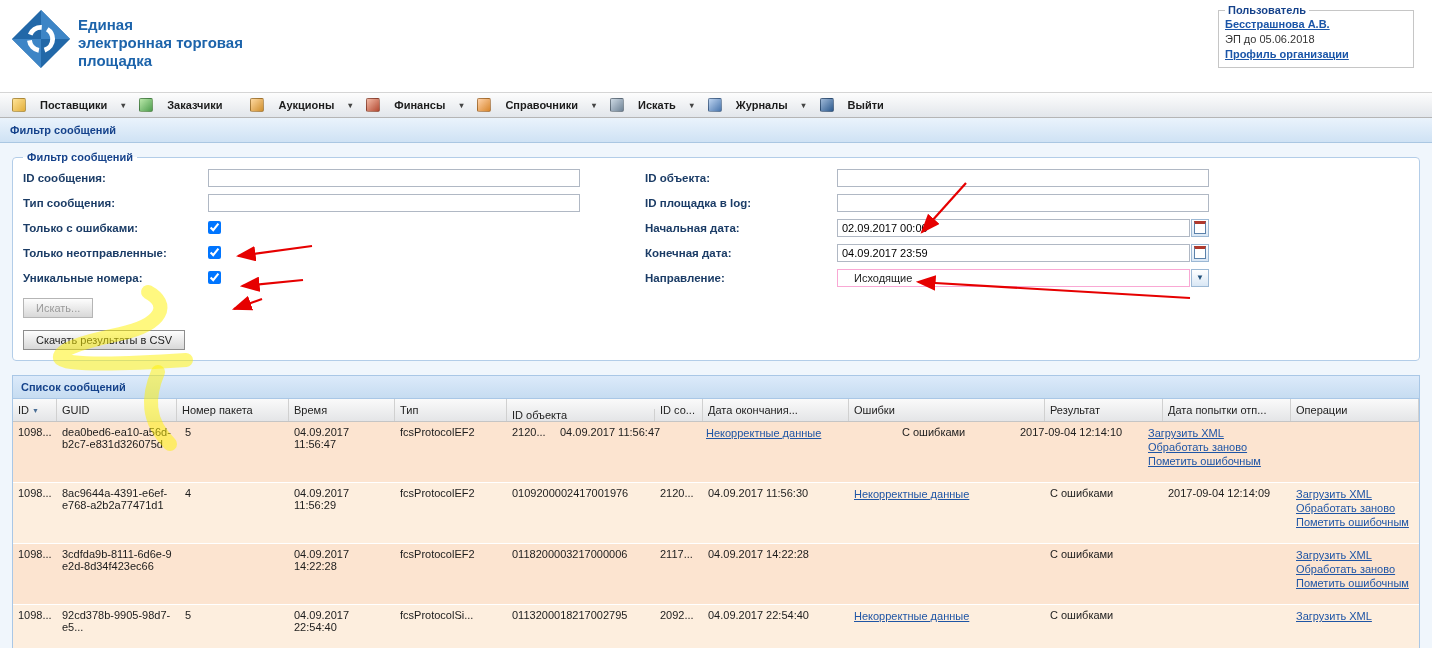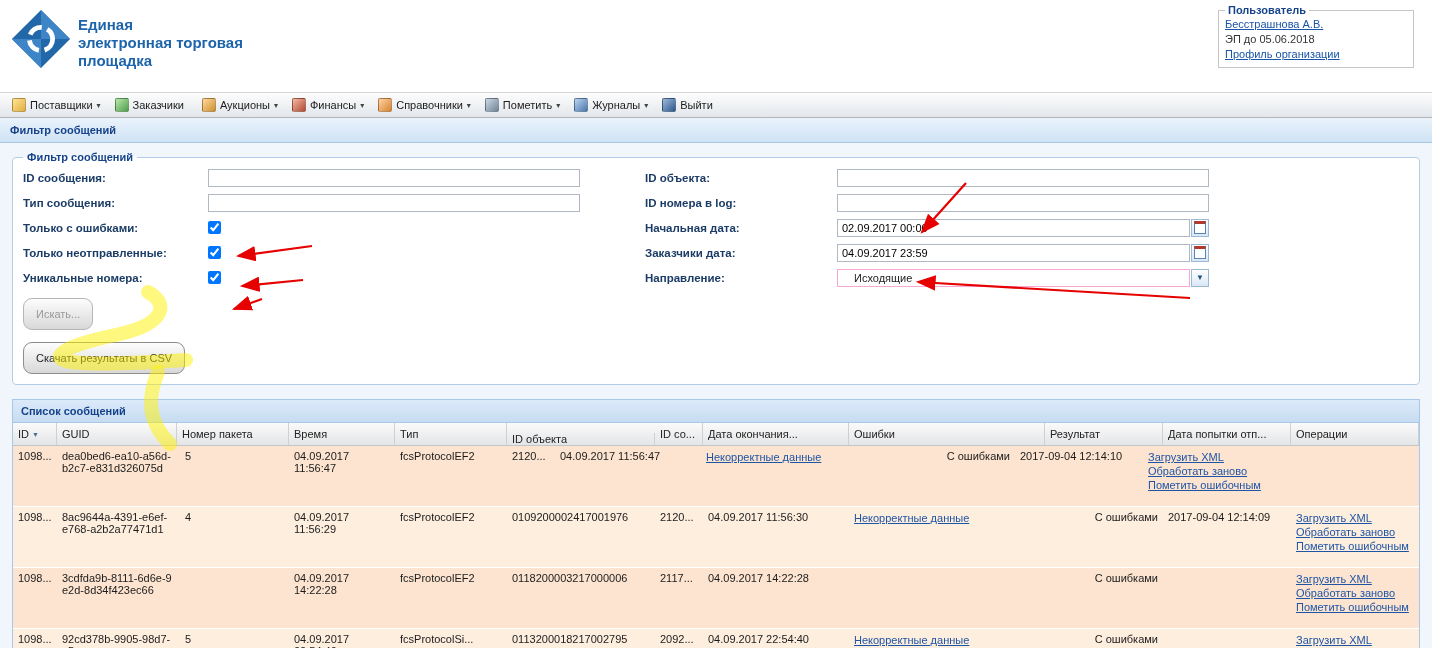--- a/index.html
+++ b/index.html
@@ -5,26 +5,26 @@
   html,body{margin:0;padding:0;}
   body{font-family:"Liberation Sans", sans-serif; background:#fff;}
   .page{position:relative; width:1432px; height:648px; overflow:hidden; background:#fff;}
 
   
   .topbar{position:relative; height:92px; background:#fff;}
   .logo{position:absolute; left:10px; top:8px; width:62px; height:62px;}
   .brand{position:absolute; left:78px; top:16px; font-size:15px; font-weight:bold; color:#1d64ab; line-height:18px;}
   .userbox{position:absolute; right:18px; top:4px; width:182px; border:1px solid #c6c6c6; background:#fff; padding:1px 6px 5px; font-size:11px; margin:0;}
   .userbox legend{font-weight:bold; color:#15428b; padding:0 3px; font-size:11px;}
-  .ulink{display:block; color:#1a55a8; font-weight:normal; text-decoration:underline; line-height:15px; cursor:pointer;}
+  .ulink{display:block; color:#1a55a8; font-weight:bold; text-decoration:underline; line-height:15px; cursor:pointer;}
   .ucert{color:#333; line-height:15px;}
 
   
   .menubar{height:24px; background:linear-gradient(#fdfdfd,#e2e6eb); border-top:1px solid #d5d5d5; border-bottom:1px solid #b5b5b5; display:flex; align-items:center; padding-left:6px;}
-  .menu-item{display:flex; align-items:center; gap:4px; padding:2px 8px 2px 6px; font-size:11px; color:#1c1c1c; cursor:pointer; white-space:nowrap;}
+  .menu-item{display:flex; align-items:center; gap:14px; padding:2px 8px 2px 6px; font-size:11px; color:#1c1c1c; cursor:pointer; white-space:nowrap;font-weight:bold;}
   .micon{width:14px; height:14px; border-radius:2px; display:inline-block; border:1px solid rgba(0,0,0,0.25); box-sizing:border-box; flex:0 0 auto;}
   [data-name="suppliers-icon"]{background:linear-gradient(135deg,#ffe396,#e2af3c);}
   [data-name="customers-icon"]{background:linear-gradient(135deg,#b9e8a9,#4f9e4f);}
   [data-name="auctions-icon"]{background:linear-gradient(135deg,#ffd9a0,#cf8f2e);}
   [data-name="finance-icon"]{background:linear-gradient(135deg,#f3b9a5,#b34a32);}
   [data-name="directories-icon"]{background:linear-gradient(135deg,#ffd2a8,#d8862c);}
   [data-name="system-icon"]{background:linear-gradient(135deg,#cdd9e4,#6f8396);}
   [data-name="journals-icon"]{background:linear-gradient(135deg,#bcd3f0,#4a76ad);}
   [data-name="exit-icon"]{background:linear-gradient(135deg,#9fb9d8,#2d5a8e);}
   .marrow{font-size:8px; color:#444;}
@@ -46,21 +46,21 @@
   .ftext{width:372px; height:18px; border:1px solid #b0b8c4; font-size:11px; padding:1px 4px; box-sizing:border-box; background:#fff; font-family:inherit;}
   .fcheck{width:13px; height:13px; margin:0;}
   .datewrap{display:flex; align-items:center;}
   .ftext.date{width:353px;}
   .trigger{width:18px; height:18px; box-sizing:border-box; border:1px solid #9cb8d4; background:linear-gradient(#ffffff,#d9e7f5); display:flex; align-items:center; justify-content:center; font-size:8px; color:#23527c; margin-left:1px; cursor:pointer; padding:0;}
   .date-trigger::before{content:""; width:10px; height:9px; background:#fff; border:1px solid #5b82ab; border-top:3px solid #b03a2e; display:block;}
   .combo{display:flex; width:372px; cursor:pointer;}
   .combo-text{flex:1; height:18px; box-sizing:border-box; border:1px solid #f9a8d4; background:#fff; font-size:11px; padding:1px 16px; line-height:15px; color:#1c1c1c;}
   .btnrow{margin-top:8px;}
   .btnrow.csvrow{margin-top:12px;}
-  .btn{font-family:inherit; font-size:11px; color:#222; border:1px solid #8d8d8d; border-radius:9px; background:linear-gradient(#fdfdfd,#d8d8d8); padding:9px 12px; cursor:pointer;}
+  .btn{font-family:inherit; font-size:11px; color:#222; border:1px solid #8d8d8d; border-radius:0; background:linear-gradient(#fdfdfd,#d8d8d8); padding:3px 12px; cursor:pointer;}
   .btn.search{color:#9a9a9a; border-color:#b5b5b5;}
 
   
   .grid-panel{margin-top:14px; border:1px solid #a9c7e6; background:#fff;}
   .panel-header{height:22px; background:linear-gradient(#dceafa,#c6dcf1); border-bottom:1px solid #a9c7e6; display:flex; align-items:center; padding-left:8px; font-weight:bold; color:#15428b; font-size:11px;}
   .thead{display:flex; height:22px; background:linear-gradient(#fafafa,#e4e5e7); border-bottom:1px solid #c5c5c5;}
   .th{box-sizing:border-box; border-right:1px solid #d0d0d0; padding:3px 5px; font-size:11px; color:#222; display:flex; align-items:center; gap:3px; overflow:hidden; white-space:nowrap; cursor:pointer;}
   .sort{font-size:7px; color:#4a6e96;}
   .thead > div:nth-of-type(1){width:44px;}
   .thead > div:nth-of-type(2){width:120px;}
@@ -80,21 +80,21 @@
   .td{box-sizing:border-box; padding:4px 5px; font-size:11px; color:#1c1c1c; overflow:hidden;}
   .c-id{width:44px;}
   .c-guid{width:120px; word-break:break-all;}
   .c-packet{width:112px; padding-left:8px;}
   .c-time{width:106px; white-space:pre-line;}
   .c-type{width:112px;}
   .c-object{width:148px;}
   .c-idso{width:48px;}
   .c-end{width:146px;}
   .c-errors{width:196px;}
-  .c-result{width:118px;text-align:right;}
+  .c-result{width:118px;}
   .c-attempt{width:128px;}
   .c-ops{width:128px;}
   .tlink{color:#1f55a5; text-decoration:underline; cursor:pointer; line-height:14px;}
   .c-ops .tlink{display:block;}
 
   
   .overlay{position:absolute; left:0; top:0; width:1432px; height:648px; pointer-events:none; z-index:50;}
 </style>
 </head>
 <body>
@@ -150,21 +150,21 @@
       </div>
 
       <div class="menu-item" data-name="menu-item">
         <span class="micon" data-name="directories-icon"></span>
         <span class="mlabel" data-name="menu-item-label">Справочники</span>
         <span class="marrow" data-name="chevron-down-icon">▾</span>
       </div>
 
       <div class="menu-item" data-name="menu-item">
         <span class="micon" data-name="system-icon"></span>
-        <span class="mlabel" data-name="menu-item-label">Пометить</span>
+        <span class="mlabel" data-name="menu-item-label">Искать</span>
         <span class="marrow" data-name="chevron-down-icon">▾</span>
       </div>
 
       <div class="menu-item" data-name="menu-item">
         <span class="micon" data-name="journals-icon"></span>
         <span class="mlabel" data-name="menu-item-label">Журналы</span>
         <span class="marrow" data-name="chevron-down-icon">▾</span>
       </div>
 
       <div class="menu-item" data-name="menu-item">
@@ -210,32 +210,32 @@
           <div class="btnrow csvrow">
             <button class="btn csv" data-name="csv-download-button">Скачать результаты в CSV</button>
           </div>
         </div>
         <div class="fcol right" data-name="filter-right-column">
           <div class="frow">
             <label class="flabel" data-name="object-id-label">ID объекта:</label>
             <input class="ftext" type="text" data-name="object-id-input" value="" style="">
           </div>
           <div class="frow">
-            <label class="flabel" data-name="log-event-id-label">ID номера в log:</label>
+            <label class="flabel" data-name="log-event-id-label">ID площадка в log:</label>
             <input class="ftext" type="text" data-name="log-event-id-input" value="" style="">
           </div>
           <div class="frow">
             <label class="flabel" data-name="start-date-label">Начальная дата:</label>
             <span class="datewrap">
               <input class="ftext date" type="text" data-name="start-date-input" value="02.09.2017 00:00" style="">
               <button class="trigger date-trigger" data-name="calendar-icon"></button>
             </span>
           </div>
           <div class="frow">
-            <label class="flabel" data-name="end-date-label">Заказчики дата:</label>
+            <label class="flabel" data-name="end-date-label">Конечная дата:</label>
             <span class="datewrap">
               <input class="ftext date" type="text" data-name="end-date-input" value="04.09.2017 23:59" style="">
               <button class="trigger date-trigger" data-name="calendar-icon"></button>
             </span>
           </div>
           <div class="frow">
             <label class="flabel" data-name="direction-label">Направление:</label>
             <span class="combo" data-name="direction-select">
               <span class="combo-text" data-name="direction-value">Исходящие</span>
               <span class="trigger combo-trigger" data-name="chevron-down-icon">▼</span>

